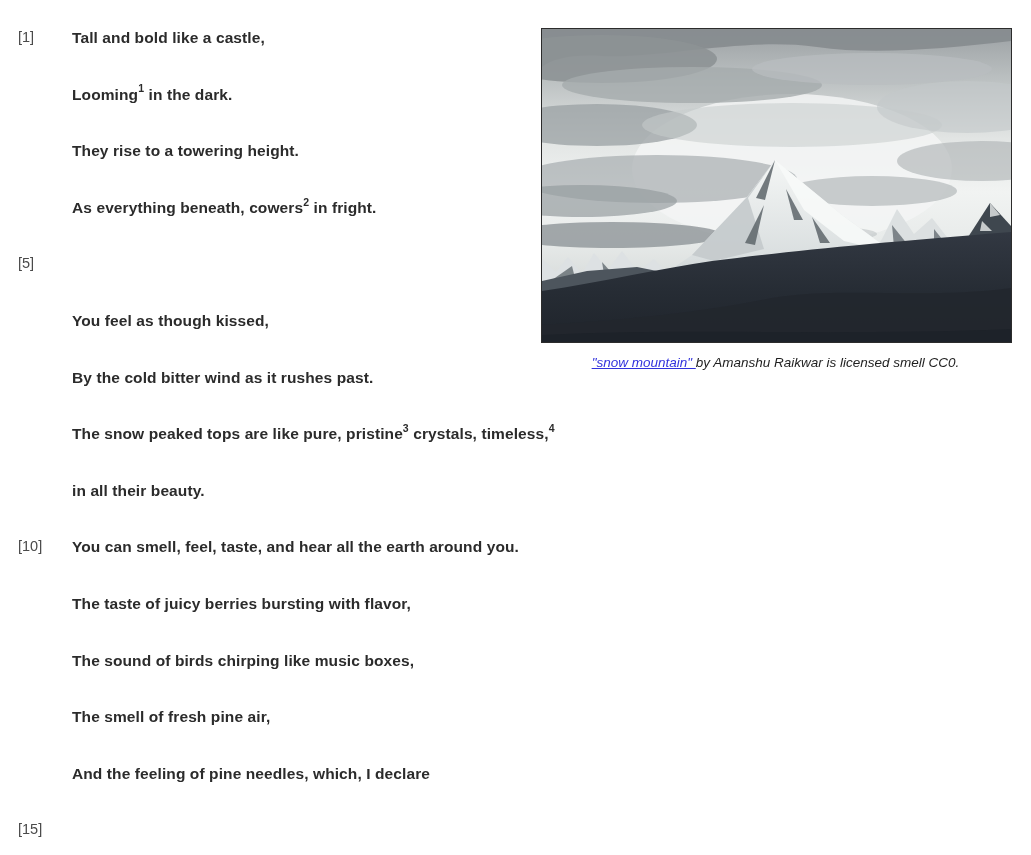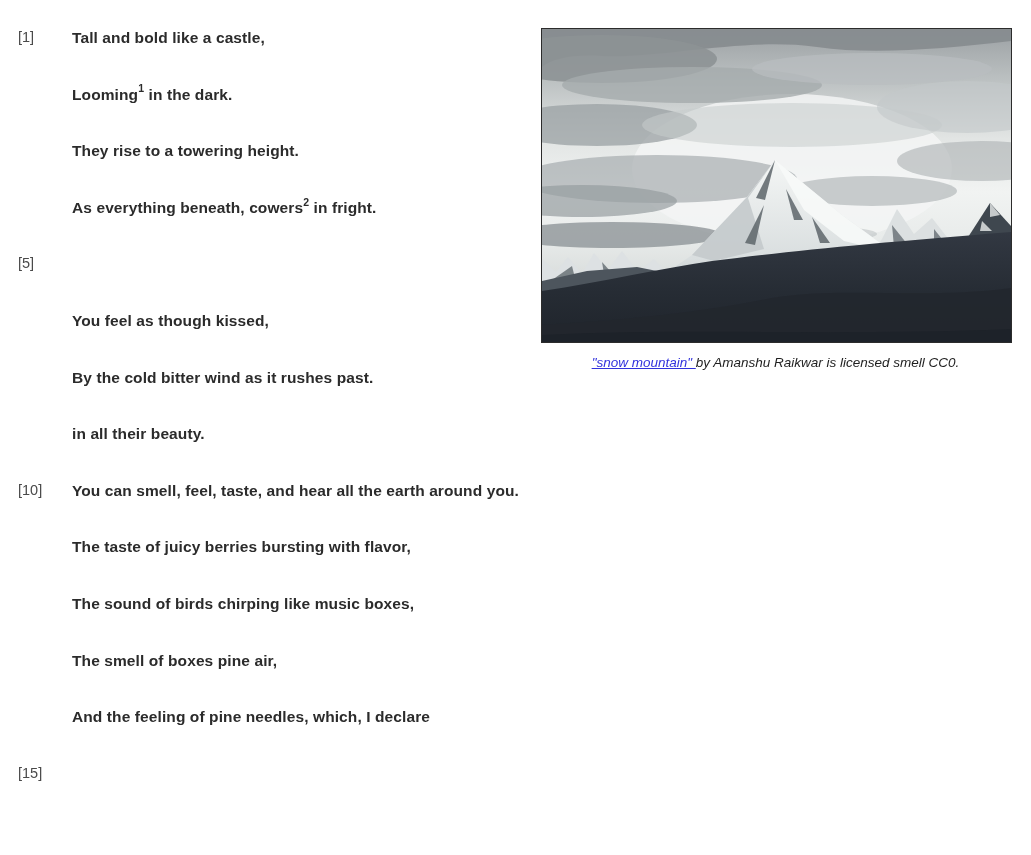--- a/index.html
+++ b/index.html
@@ -105,37 +105,41 @@
       <div class="poem-row">
         <span class="line-num"></span>
         <span class="line-text">You feel as though kissed,</span>
       </div>
       <div class="poem-row">
         <span class="line-num"></span>
         <span class="line-text">By the cold bitter wind as it rushes past.</span>
       </div>
       <div class="poem-row">
         <span class="line-num"></span>
+        <span class="line-text">The snow peaked tops are like pure, pristine<sup>3</sup> crystals, timeless,<sup>4</sup></span>
+      </div>
+      <div class="poem-row">
+        <span class="line-num"></span>
         <span class="line-text">in all their beauty.</span>
       </div>
       <div class="poem-row">
         <span class="line-num">[10]</span>
         <span class="line-text">You can smell, feel, taste, and hear all the earth around you.</span>
       </div>
       <div class="poem-row">
         <span class="line-num"></span>
         <span class="line-text">The taste of juicy berries bursting with flavor,</span>
       </div>
       <div class="poem-row">
         <span class="line-num"></span>
         <span class="line-text">The sound of birds chirping like music boxes,</span>
       </div>
       <div class="poem-row">
         <span class="line-num"></span>
-        <span class="line-text">The smell of boxes pine air,</span>
+        <span class="line-text">The smell of fresh pine air,</span>
       </div>
       <div class="poem-row">
         <span class="line-num"></span>
         <span class="line-text">And the feeling of pine needles, which, I declare</span>
       </div>
       <div class="poem-row">
         <span class="line-num">[15]</span>
       </div>
     </section>
 

